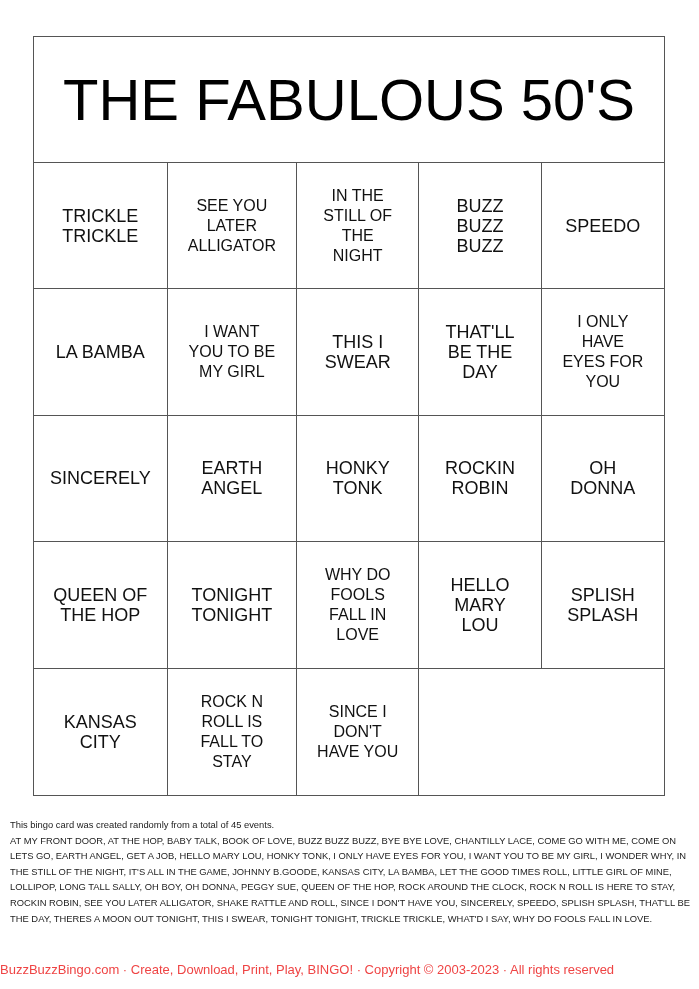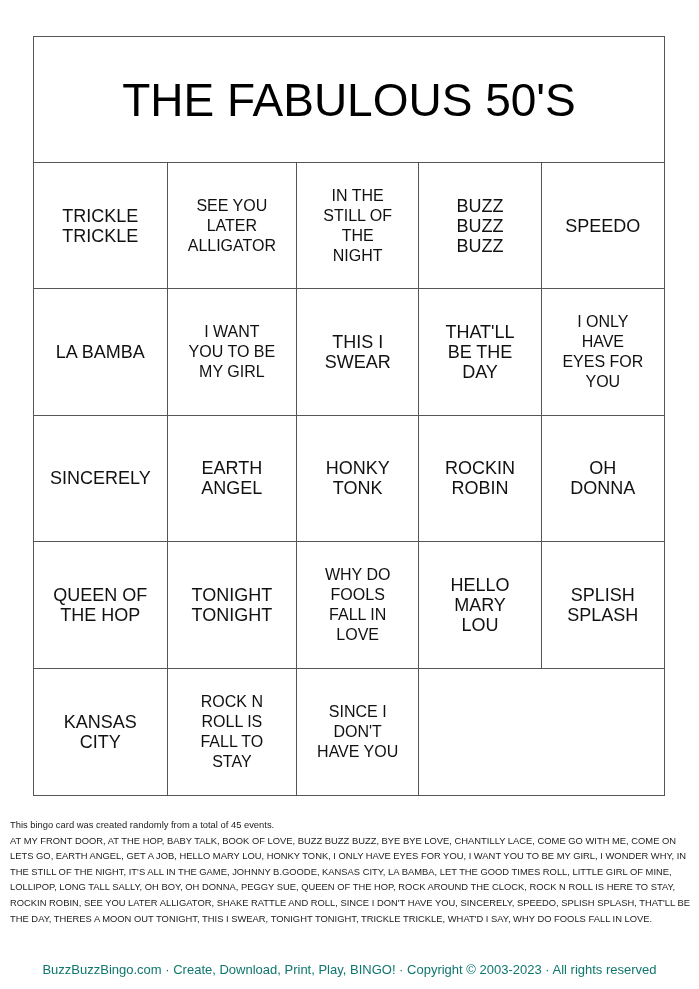--- a/index.html
+++ b/index.html
@@ -8,42 +8,42 @@
       font-family: "Liberation Sans", sans-serif; color: #111;
     }
     .card {
       position: absolute; left: 33px; top: 36px; width: 632px; height: 760px;
       border: 1px solid #555; box-sizing: border-box;
     }
     .title {
       position: absolute; left: 0; top: 0; width: 630px; height: 126px;
       border-bottom: 1px solid #555; box-sizing: border-box;
       display: flex; align-items: center; justify-content: center;
-      font-size: 46px; letter-spacing: 0px; color: #000;
+      font-size: 58px; letter-spacing: 0px; color: #000;
     }
     .grid {
       position: absolute; left: 0; top: 126px; width: 630px; height: 632px;
       display: grid; grid-template-columns: repeat(5, 1fr); grid-template-rows: repeat(5, 1fr);
     }
     .cell {
       border-right: 1px solid #555; border-bottom: 1px solid #555; box-sizing: border-box;
       display: flex; align-items: center; justify-content: center; text-align: center;
       padding: 0 16px; font-size: 18px; line-height: 20px; color: #111;
     }
     .cell:nth-child(5n) { border-right: none; text-align: center; }
     .cell:nth-child(n+21) { border-bottom: none; }
     .cell.small { font-size: 16px; padding: 0 20px; }
     .cell span { display: block; }
     .footnote {
       position: absolute; left: 10px; top: 806px; width: 685px;
       font-size: 9.4px; line-height: 15.6px; color: #222; margin-top: 11px;
     }
     .footer {
-      position: absolute; left: 0; top: 962px; width: 699px; text-align: center;
-      font-size: 13px; color: #0f766e;
+      position: absolute; left: 0; top: 962px; width: 699px; text-align: left;
+      font-size: 13px; color: #ef4444;
     }
   </style>
 </head>
 <body>
 
 <div class="card">
   <div class="title">THE FABULOUS 50'S</div>
   <div class="grid" id="grid">
       <div class="cell">
         <span>TRICKLE TRICKLE</span>

